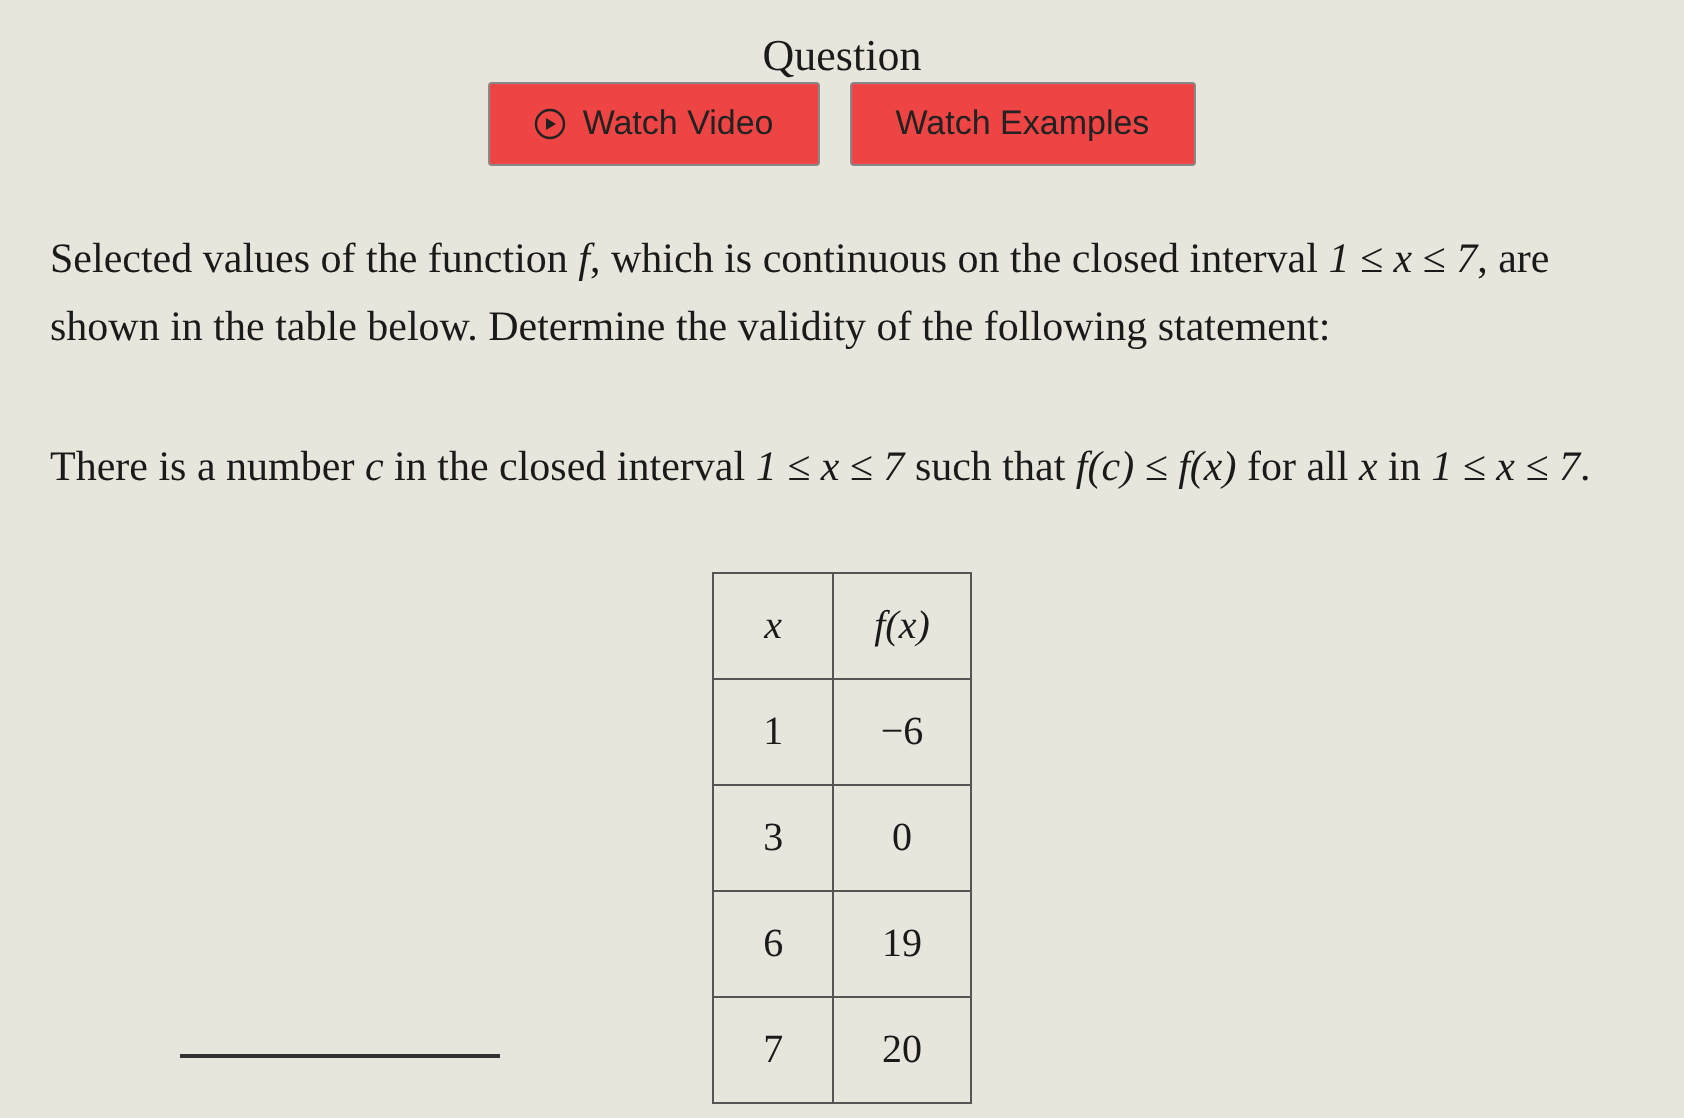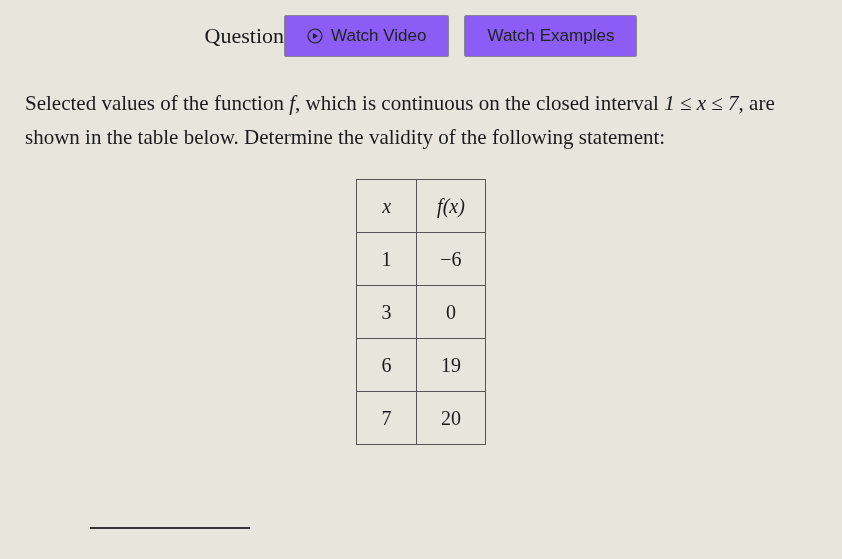--- a/index.html
+++ b/index.html
@@ -12,55 +12,56 @@
       background: #e8e5dd;
       width: 842px;
       height: 559px;
       padding: 15px 25px;
       color: #1a1a1a;
       position: relative;
     }
     .header {
       display: flex;
       align-items: center;
-      justify-content: center;
+      justify-content: flex-end;
       margin-bottom: 30px;
+      flex-direction: column;
     }
     .title {
       font-size: 22px;
       font-weight: normal;
     }
     .buttons {
       display: flex;
       gap: 15px;
     }
     .btn {
       border: 1px solid #888;
-      background: #8b5cf6;
+      background: #ef4444;
       padding: 10px 22px;
       font-size: 17px;
       font-family: Arial, sans-serif;
       color: #222;
       cursor: pointer;
       display: flex;
       align-items: center;
       gap: 8px;
       border-radius: 2px;
     }
     .play-icon {
       display: inline-flex;
       align-items: center;
       justify-content: center;
     }
     .content {
       font-size: 21px;
       line-height: 1.6;
     }
     .paragraph1 {
-      margin-bottom: 25px;
+      margin-bottom: 37px;
     }
     .paragraph2 {
       margin-bottom: 35px;
     }
     .math-var {
       font-style: italic;
       font-family: 'Times New Roman', serif;
     }
     .table-container {
       display: flex;
@@ -106,20 +107,23 @@
     <button class="btn">
       <span>Watch Examples</span>
     </button>
   </div>
 </div>
 
 <div class="content">
   <p class="paragraph1">
     <span>Selected values of the function </span><span class="math-var">f</span><span>, which is continuous on the closed interval </span><span class="math-var">1 ≤ x ≤ 7</span><span>, are shown in the table below. Determine the validity of the following statement:</span>
   </p>
+  <p class="paragraph2">
+    <span>There is a number </span><span class="math-var">c</span><span> in the closed interval </span><span class="math-var">1 ≤ x ≤ 7</span><span> such that </span><span class="math-var">f(c) ≤ f(x)</span><span> for all </span><span class="math-var">x</span><span> in </span><span class="math-var">1 ≤ x ≤ 7</span><span>.</span>
+  </p>
 
   <div class="table-container">
     <table>
       <tbody>
           <tr>
         <th><span class="math-var">x</span></th>
         <th><span class="math-var">f(x)</span></th>
       </tr>
       <tr>
         <td>1</td>

